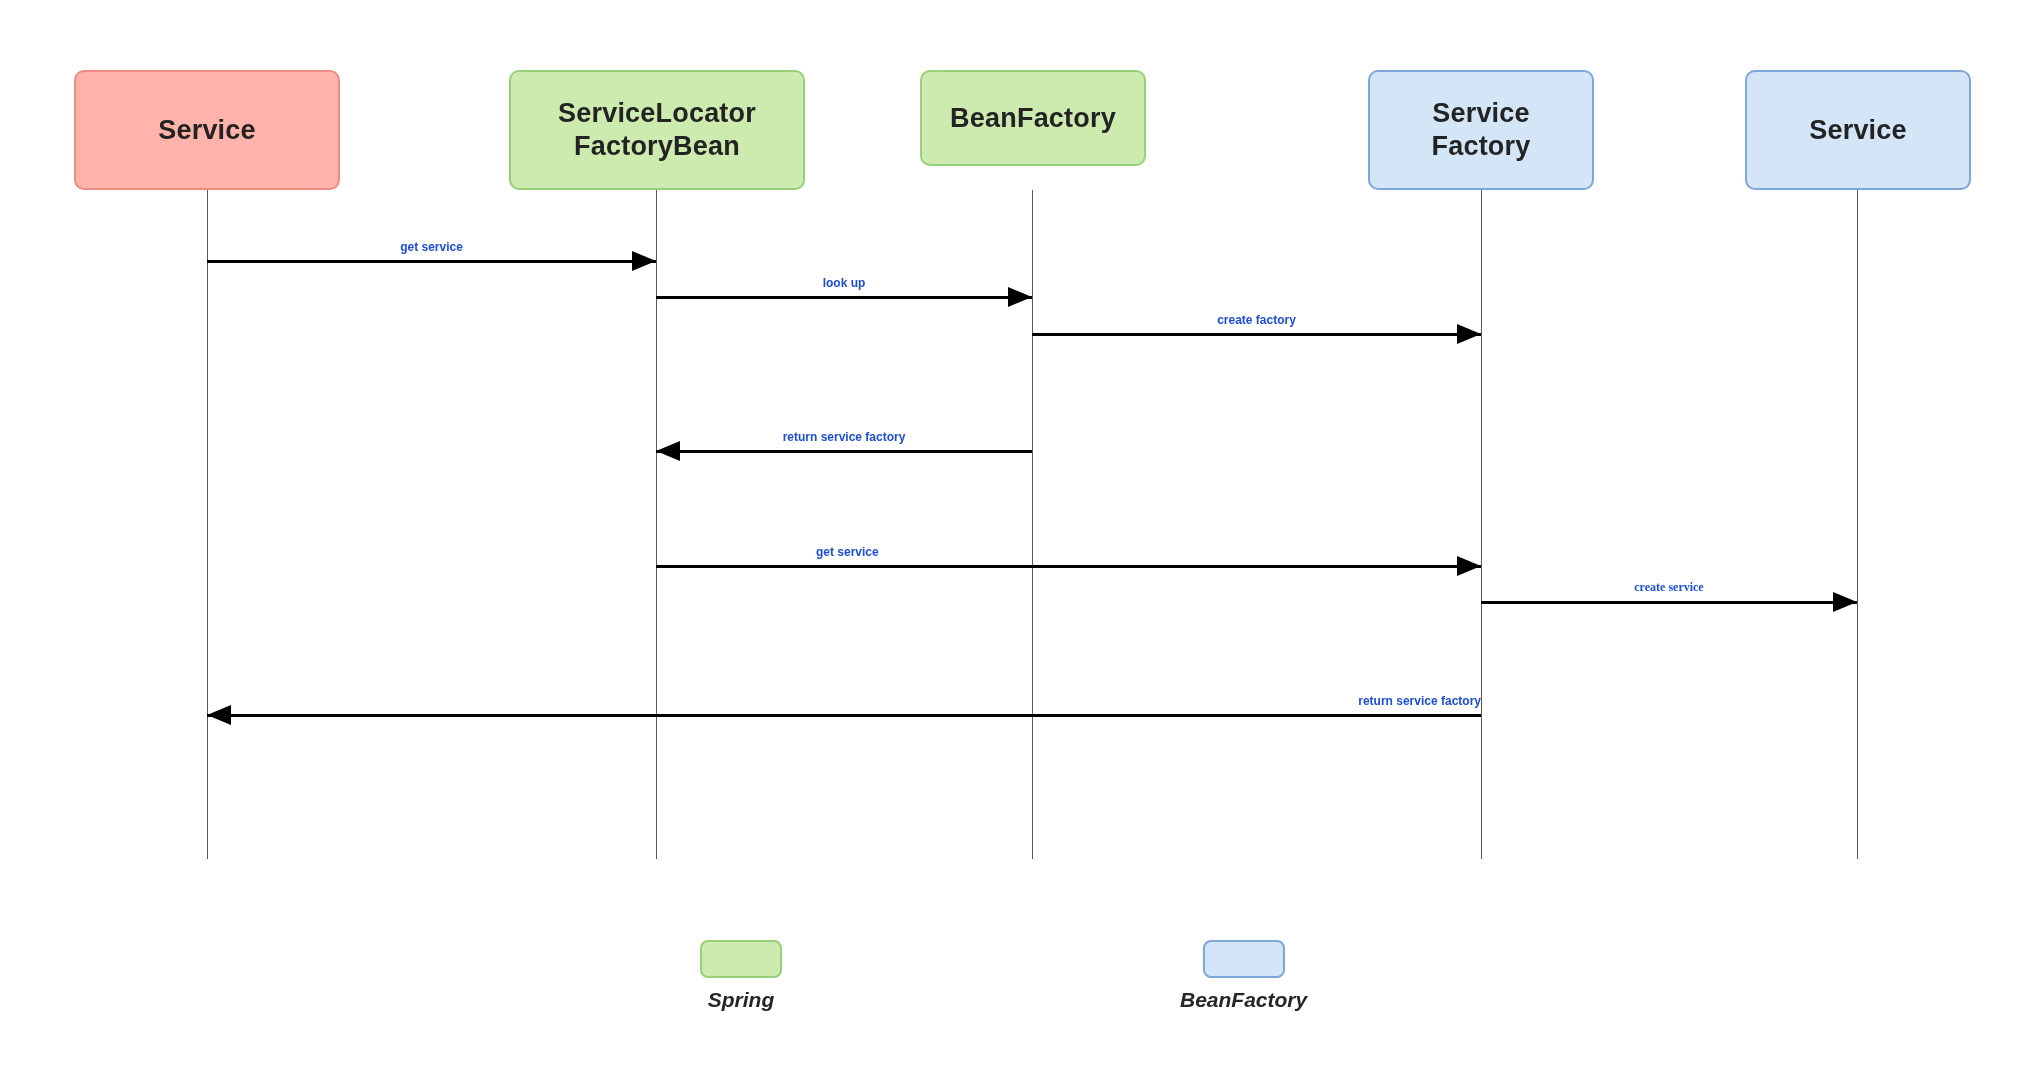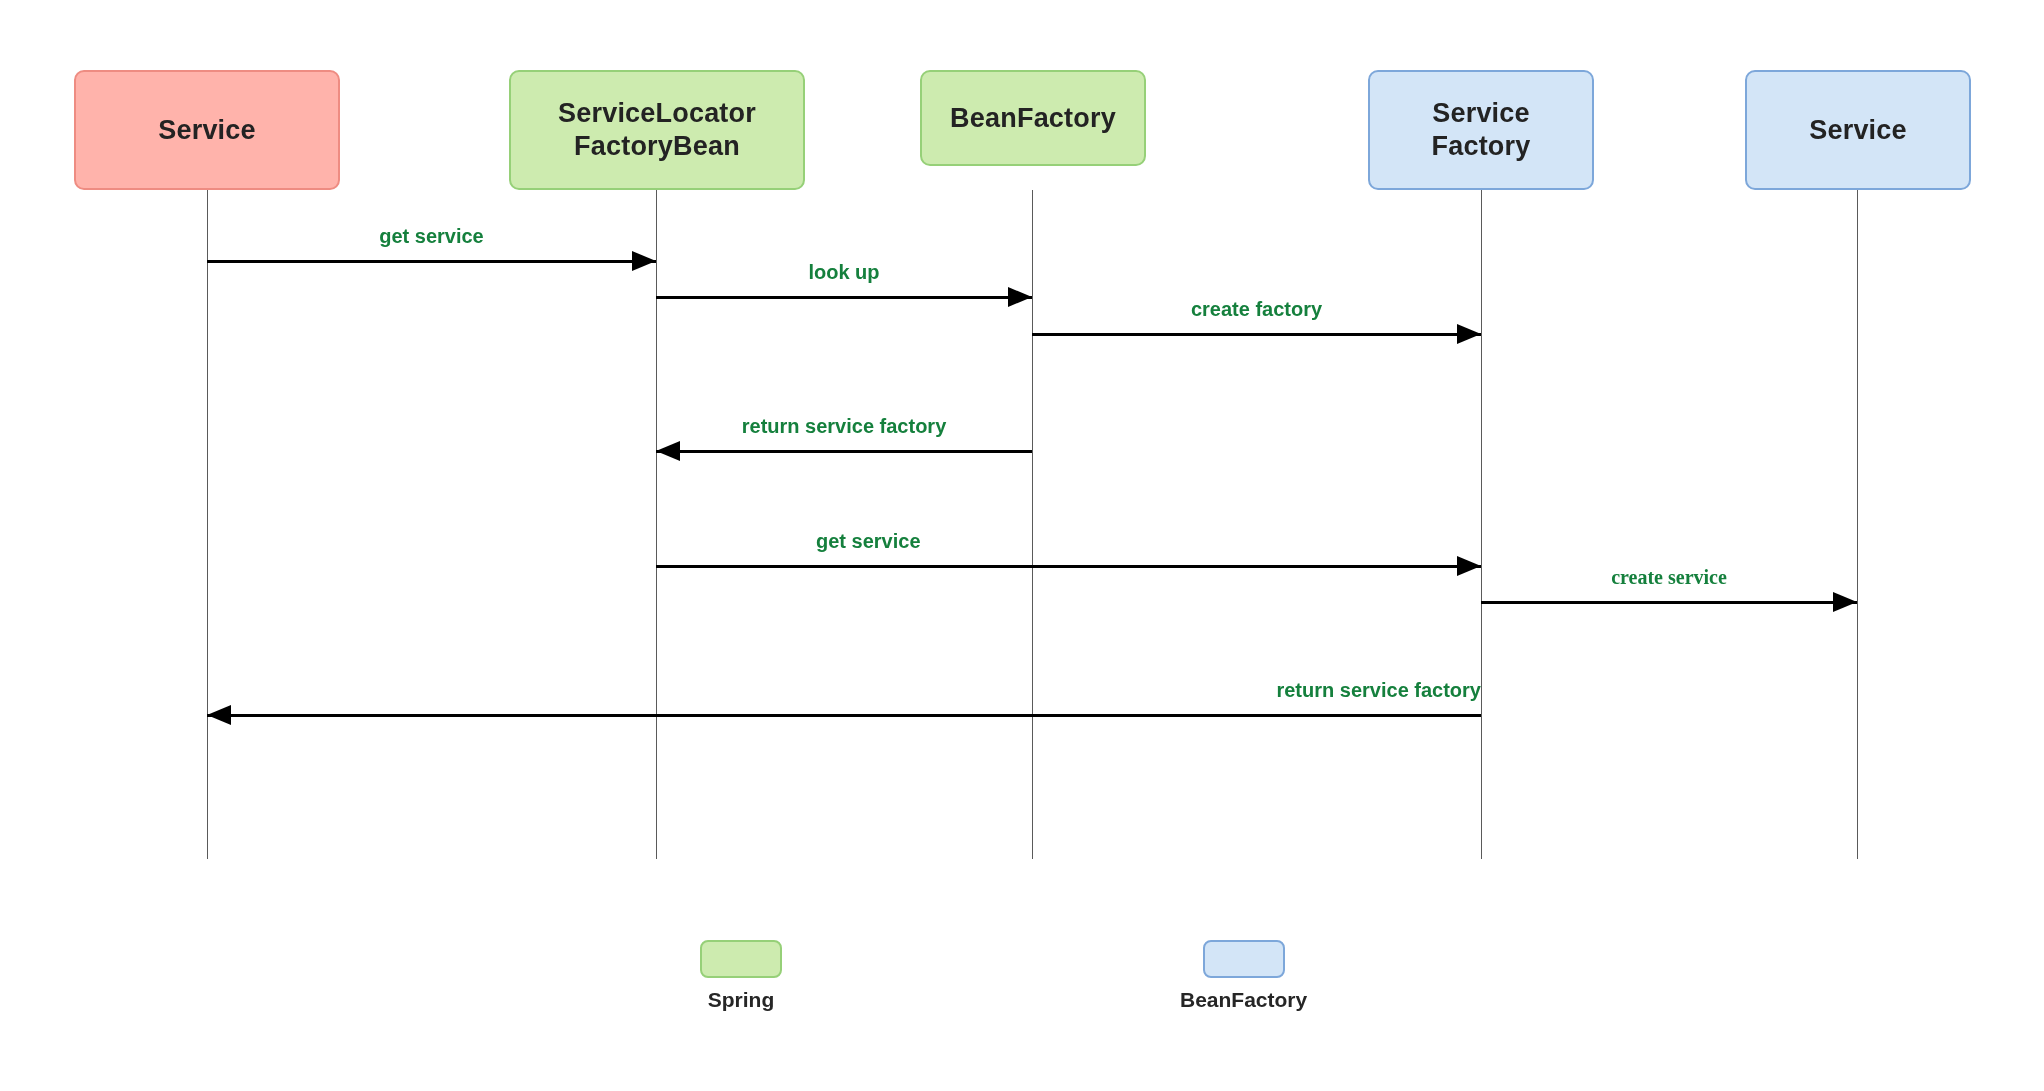--- a/index.html
+++ b/index.html
@@ -70,33 +70,34 @@
   .msg.right .head {
     right: 0;
     border-left: 24px solid #000000;
   }
   .msg.left .head {
     left: 0;
     border-right: 24px solid #000000;
   }
   .msg .label {
     position: absolute;
-    bottom: 12px;
+    bottom: 6px;
     width: 100%;
     text-align: center;
-    font-size: 20px;
+    font-size: 12px;
     font-weight: bold;
-    color: #15803d;
+    color: #1d4ed8;
     white-space: nowrap;
   }
 
   
   .legend-item {
     position: absolute;
     text-align: center;
+    font-style: italic;
   }
   .legend-swatch {
     box-sizing: border-box;
     width: 82px;
     height: 38px;
     border-radius: 8px;
     border-width: 2px;
     border-style: solid;
     margin: 0 auto;
   }

